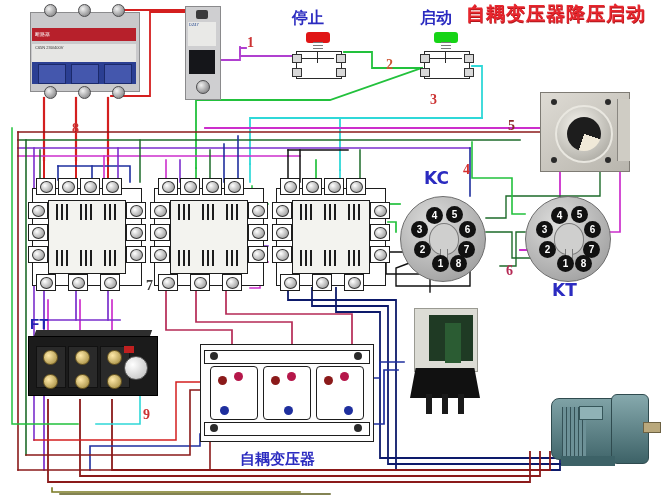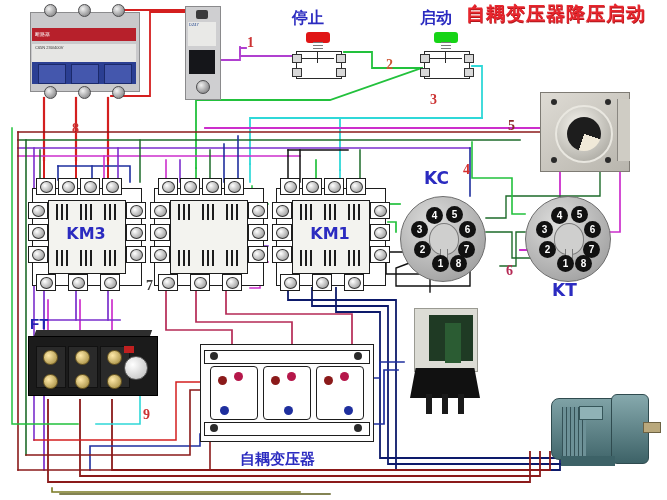--- a/index.html
+++ b/index.html
@@ -323,21 +323,20 @@
     <div class="xbar"></div>
     <div class="tm" style="left:0px;top:22px;"></div>
     <div class="tm" style="left:44px;top:22px;"></div>
     <div class="tm" style="left:0px;top:36px;"></div>
     <div class="tm" style="left:44px;top:36px;"></div>
   </div>
 
   <div class="km" style="left:28px;top:178px;">
     <div class="shell"></div>
     <div class="inner"></div>
-    <div class="name cnlabel">KM3</div>
     <div class="tb" style="left:8px;top:0;">
         <i></i>
       </div>
     <div class="tb" style="left:30px;top:0;">
         <i></i>
       </div>
     <div class="tb" style="left:52px;top:0;">
         <i></i>
       </div>
     <div class="tb" style="left:74px;top:0;">
@@ -424,21 +423,20 @@
     <div class="cc" style="left:52px;top:26px;"></div>
     <div class="cc" style="left:76px;top:26px;"></div>
     <div class="cc" style="left:28px;top:72px;"></div>
     <div class="cc" style="left:52px;top:72px;"></div>
     <div class="cc" style="left:76px;top:72px;"></div>
   </div>
 
   <div class="km" style="left:272px;top:178px;">
     <div class="shell"></div>
     <div class="inner"></div>
-    <div class="name cnlabel">KM1</div>
     <div class="tb" style="left:8px;top:0;">
         <i></i>
       </div>
     <div class="tb" style="left:30px;top:0;">
         <i></i>
       </div>
     <div class="tb" style="left:52px;top:0;">
         <i></i>
       </div>
     <div class="tb" style="left:74px;top:0;">

